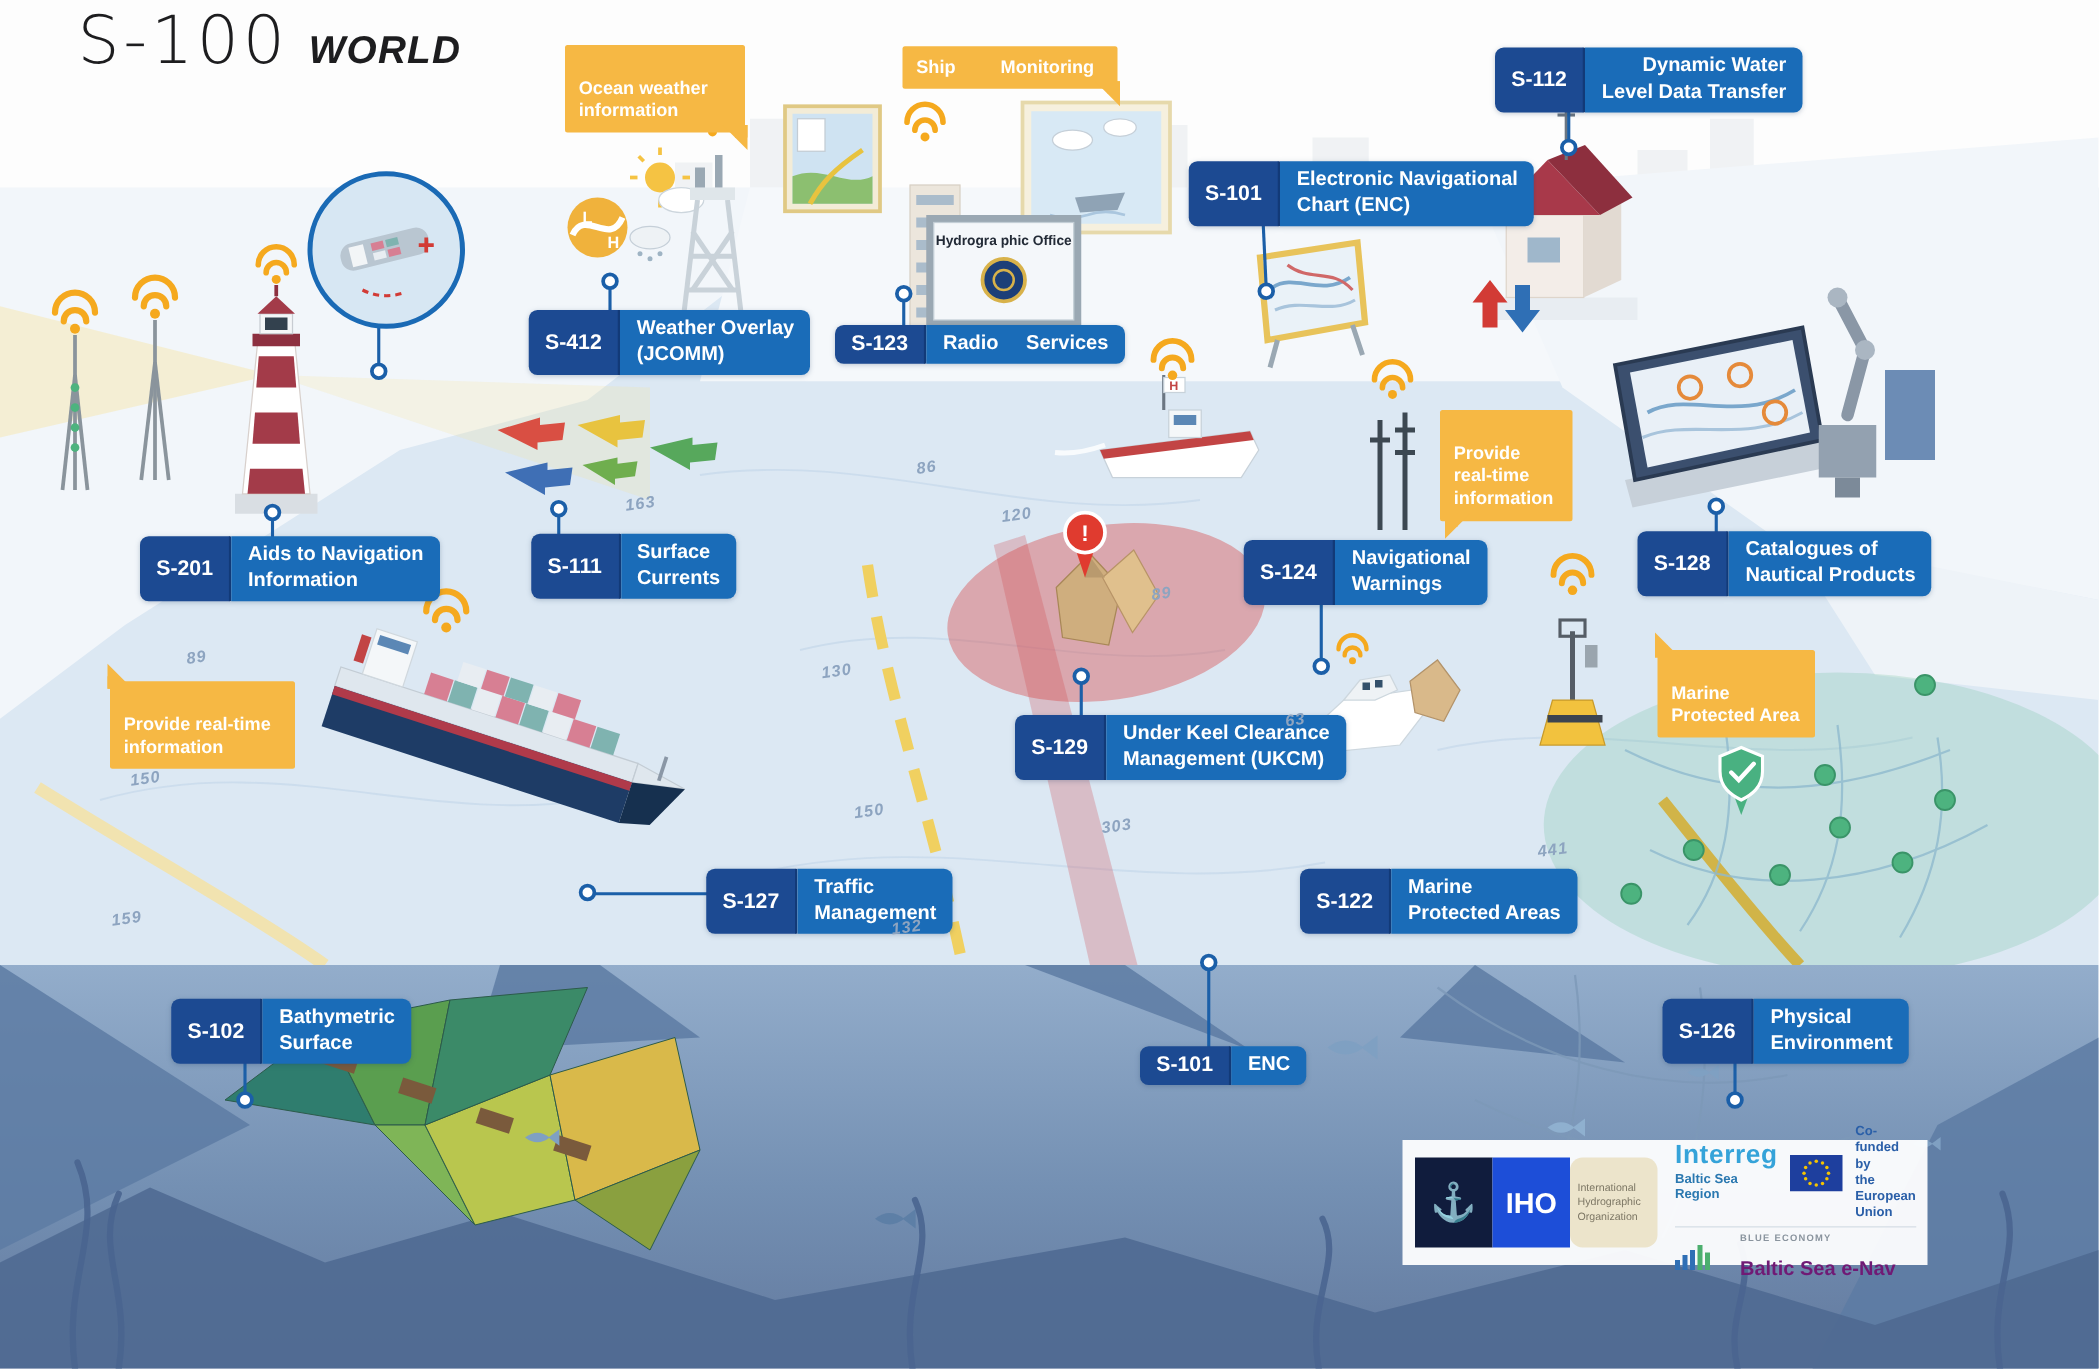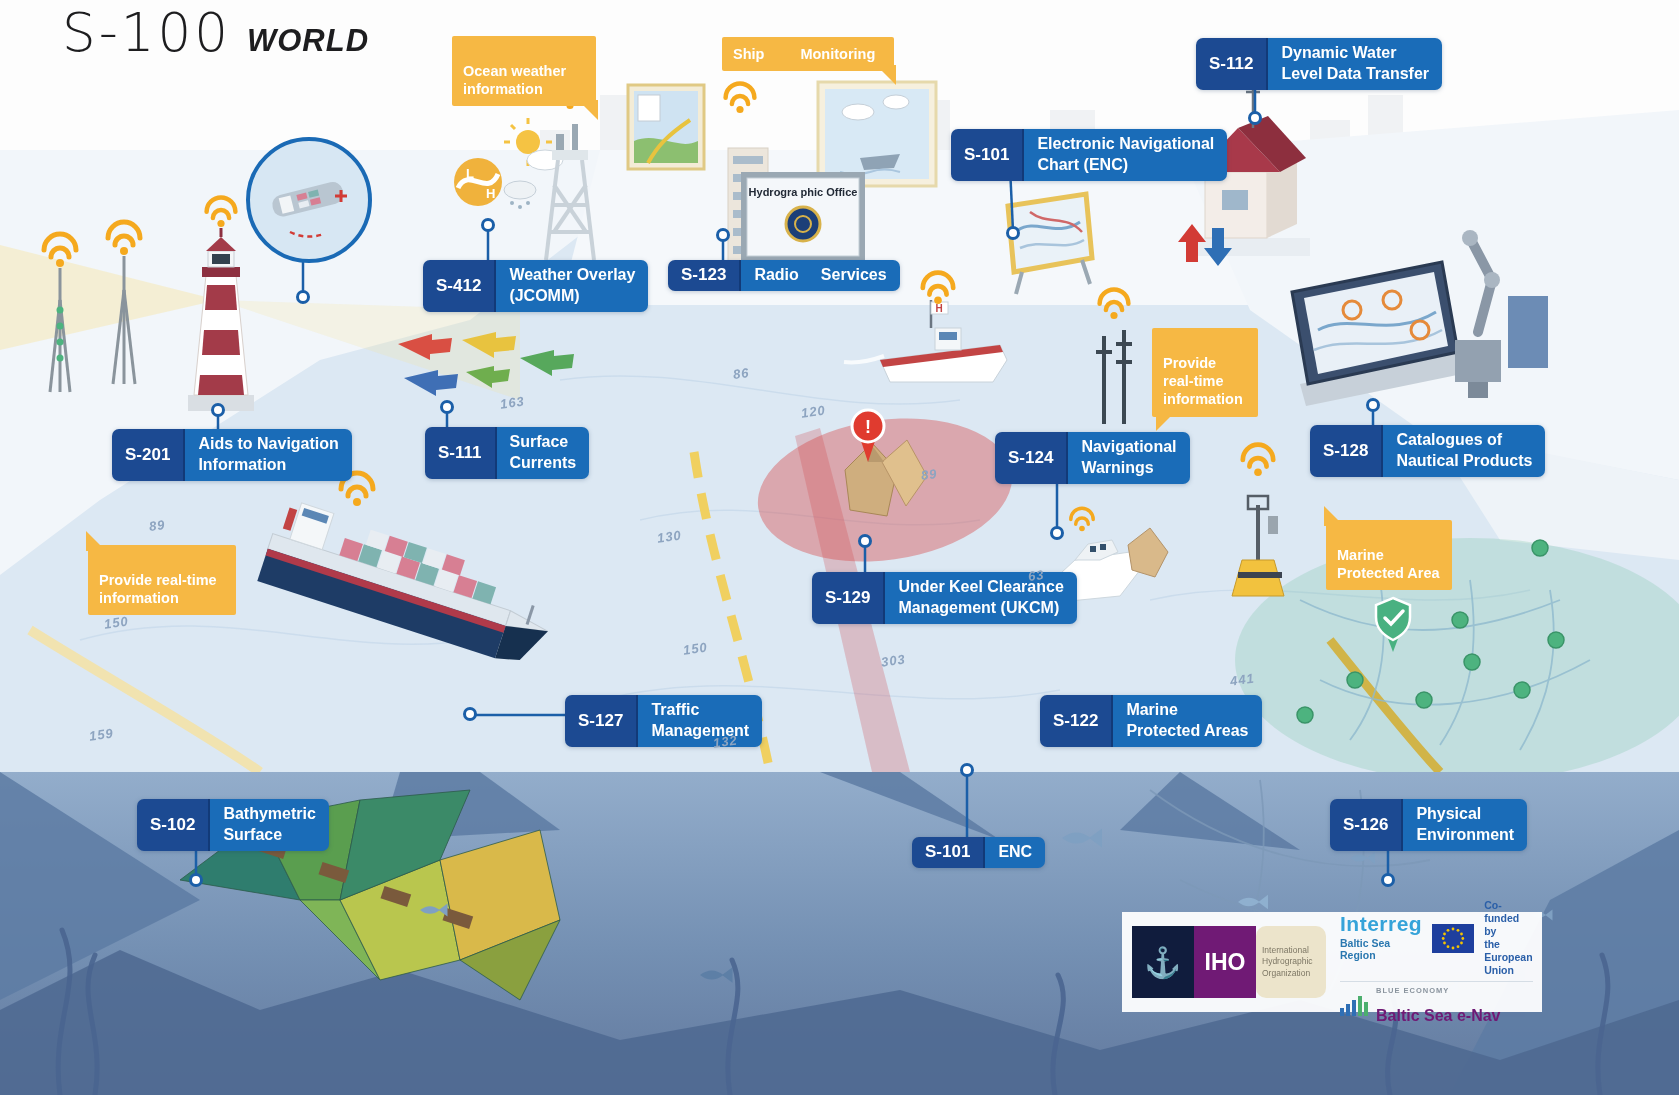--- a/index.html
+++ b/index.html
@@ -32,30 +32,30 @@
 
   .depth{position:absolute;color:#8da4c0;font-size:13px;font-style:italic;font-weight:600;
          transform:rotate(-8deg);letter-spacing:1px;}
 
   
   .footer{position:absolute;left:1122px;top:912px;width:420px;height:100px;background:rgba(255,255,255,.94);
           display:flex;align-items:center;gap:14px;padding:0 10px;box-sizing:border-box;}
   .iho{display:flex;height:72px;}
   .iho .sq{width:62px;height:72px;display:flex;align-items:center;justify-content:center;}
   .iho .navy{background:#101c3d;color:#e8c35a;font-size:30px;}
-  .iho .teal{background:#701a75;color:#fff;font-weight:800;font-size:23px;}
+  .iho .teal{background:#1d4ed8;color:#fff;font-weight:800;font-size:23px;}
   .iho .beige{background:#ece4cb;color:#7d7765;font-size:8.5px;line-height:1.35;white-space:pre-line;
               width:70px;justify-content:flex-start;padding-left:6px;box-sizing:border-box;border-radius:10px;}
   .fcol{display:flex;flex-direction:column;gap:4px;}
   .frow{display:flex;align-items:center;gap:10px;}
   .interreg .big{color:#35a3d9;font-weight:800;font-size:21px;line-height:.9;letter-spacing:.5px;}
   .interreg .sub{color:#2a78b0;font-weight:700;font-size:10.5px;}
   .euflag{width:42px;height:29px;background:#1e3f9e;position:relative;flex:none;}
   .eutext{color:#2a5fa8;font-weight:700;font-size:10.5px;white-space:pre-line;line-height:1.25;}
-  .benav{display:flex;align-items:center;gap:8px;border-top:1px solid #d5dde5;padding-top:4px;}
+  .benav{display:flex;align-items:center;gap:24px;border-top:1px solid #d5dde5;padding-top:4px;}
   .bars{display:flex;align-items:flex-end;gap:2px;height:20px;}
   .bars i{display:block;width:4px;background:#2f6fb5;}
   .bars i:nth-child(4),.bars i:nth-child(5){background:#4caf6e;}
   .becol .blue-econ{color:#8a949e;font-size:7.5px;font-weight:700;letter-spacing:1px;}
   .becol .prog{color:#701a75;font-weight:700;font-size:16px;margin-top:12px;}
 </style>
 </head>
 <body>
 
 <div id="canvas">
@@ -471,31 +471,31 @@
         <use href="#dot" x="967" y="770"></use>
         <use href="#dot" x="1388" y="880"></use>
   </g>
 </svg>
 
 <div class="title">
   <span class="s100">S-100</span>
   <span class="world">WORLD</span>
 </div>
 
-<div class="s-label" style="left:1196px;top:38px;">
+<div class="s-label" style="left:1196px;top:38px;text-align:right;">
   <span class="code">S-112</span>
   <span class="desc">Dynamic Water
 Level Data Transfer</span>
 </div>
 <div class="s-label" style="left:951px;top:129px;">
   <span class="code">S-101</span>
   <span class="desc">Electronic Navigational
 Chart (ENC)</span>
 </div>
-<div class="s-label" style="left:423px;top:260px;">
+<div class="s-label" style="left:423px;top:248px;">
   <span class="code">S-412</span>
   <span class="desc">Weather Overlay
 (JCOMM)</span>
 </div>
 <div class="s-label" style="left:668px;top:260px;">
   <span class="code">S-123</span>
   <span class="desc"><span>Radio</span><span class="gap2">Services</span></span>
 </div>
 <div class="s-label" style="left:112px;top:429px;">
   <span class="code">S-201</span>

